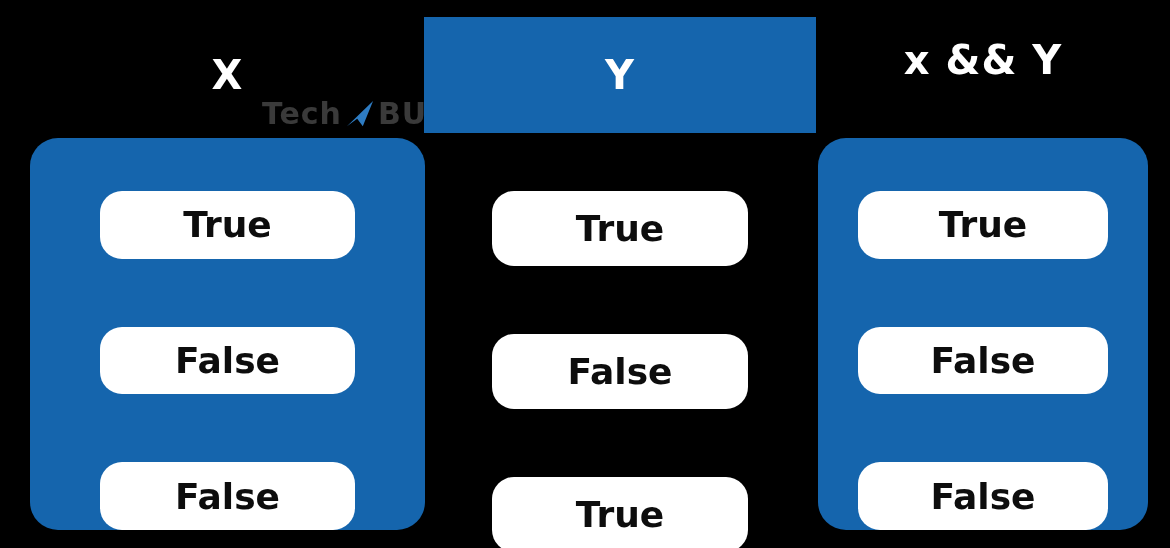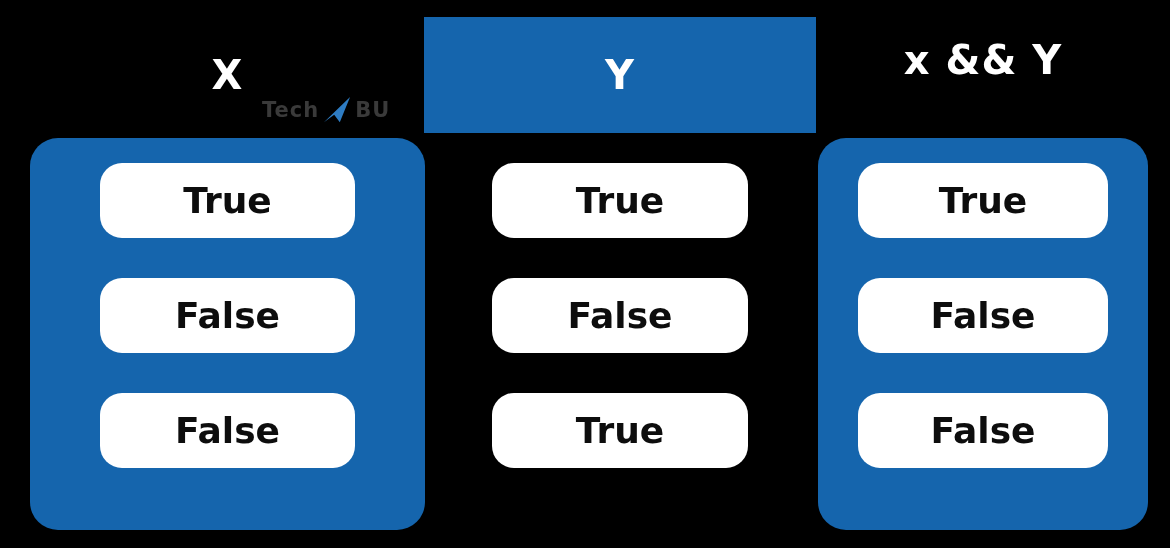--- a/index.html
+++ b/index.html
@@ -38,21 +38,21 @@
     position: absolute; left: 818px; top: 2px;
     width: 330px; height: 116px;
     display: flex; align-items: center; justify-content: center;
   }
 
   
   .watermark {
     position: absolute; left: 262px; top: 96px;
     display: flex; align-items: center; gap: 2px;
     color: var(--watermark-text, #3a3a3a);
-    font-size: 21px; font-weight: 700; letter-spacing: 1px;
+    font-size: 30px; font-weight: 700; letter-spacing: 1px;
   }
   .wm-icon { width: 30px; height: 28px; margin: 0 1px; display: block; }
 
   
   .panel {
     position: absolute; top: 138px; height: 392px;
     background: var(--accent-blue, #1565ad);
     border-radius: 28px;
     display: flex; flex-direction: column; align-items: center;
     padding-top: 25px; gap: 40px;
@@ -65,21 +65,21 @@
     display: flex; flex-direction: column; align-items: center;
     padding-top: 25px; gap: 40px;
   }
 
   .pill {
     background: var(--pill-bg, #ffffff);
     border-radius: 22px;
     height: 75px;
     display: flex; align-items: center; justify-content: center;
     color: var(--text-dark, #0d0d0d);
-    font-size: 36px; font-weight: 700;
+    font-size: 36px; font-weight: 700; margin-top: 28px;
   }
   .panel-x  .pill { width: 255px; }
   .col-y    .pill { width: 256px; }
   .panel-xy .pill { width: 250px; }
 </style>
 </head>
 <body>
 
 <div class="canvas">
 

